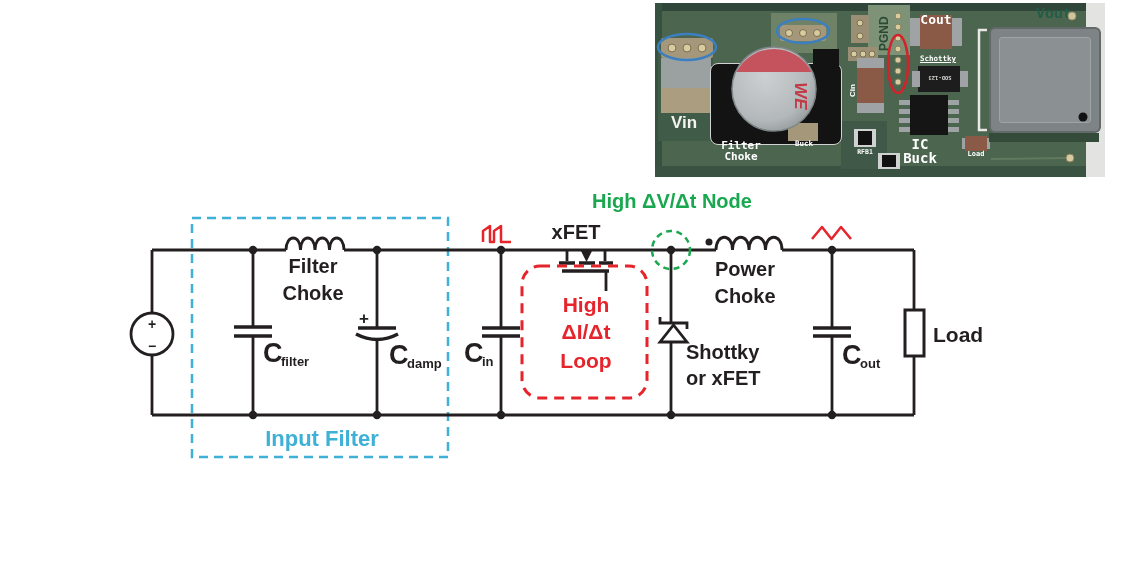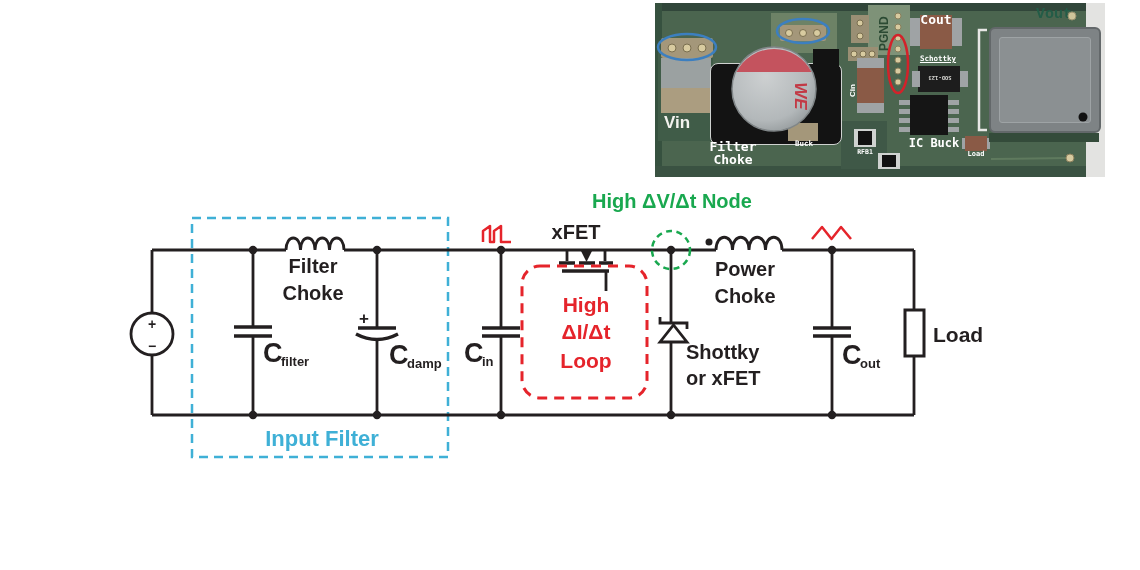--- a/index.html
+++ b/index.html
@@ -43,27 +43,27 @@
   #pcb .cboot-g2{left:330px;top:135px;width:5px;height:11px;background:#9fa3a5;}
   #pcb .rfb1-pad{left:199px;top:126px;width:22px;height:18px;background:#cfd2d0;}
   #pcb .rfb1-blk{left:203px;top:128px;width:14px;height:14px;background:#111;}
   #pcb .rfb2-pad{left:223px;top:150px;width:22px;height:16px;background:#cfd2d0;}
   #pcb .rfb2-blk{left:227px;top:152px;width:14px;height:12px;background:#111;}
   #pcb .module{left:334px;top:24px;width:112px;height:106px;background:#7e8385;border:2px solid #63686a;border-radius:6px;box-sizing:border-box;z-index:3;}
   #pcb .module-inner{left:8px;top:8px;width:92px;height:86px;background:#8b9092;border:1.5px solid #9ea3a5;border-radius:3px;box-sizing:border-box;}
   #pcb .module-strip{left:334px;top:130px;width:110px;height:9px;background:#344b3a;}
   .silk{color:#ffffff;font-family:"DejaVu Sans Mono",monospace;font-weight:bold;
         text-align:center;line-height:1;}
-  #pcb .lab-vin{left:9px;top:111px;width:40px;font-size:17px;text-align:left;color:#f2f2ee;font-family:"Liberation Sans",sans-serif;font-weight:bold;}
-  #pcb .lab-fc{left:40px;top:137px;width:76px;font-size:13px;}
+  #pcb .lab-vin{left:9px;top:111px;width:40px;font-size:17px;text-align:center;color:#f2f2ee;font-family:"Liberation Sans",sans-serif;font-weight:bold;}
+  #pcb .lab-fc{left:48px;top:137px;width:76px;font-size:11px;}
   #pcb .lab-cdamp{left:128px;top:137px;width:42px;font-size:7.5px;}
   #pcb .lab-cout{left:258px;top:10px;width:46px;font-size:13px;}
   #pcb .lab-schottky{left:256px;top:52px;width:54px;font-size:7.5px;text-decoration:underline;}
   #pcb .lab-sod{left:266px;top:71px;width:38px;font-size:5.5px;transform:rotate(180deg);color:#d8d8d4;}
-  #pcb .lab-icbuck{left:250px;top:134px;width:58px;font-size:12px;}
+  #pcb .lab-icbuck{left:236px;top:134px;width:58px;font-size:14px;}
   #pcb .lab-cboot{left:303px;top:148px;width:36px;font-size:7px;}
   #pcb .lab-rfb1{left:195px;top:146px;width:30px;font-size:6.5px;}
   #pcb .lab-rfb2{left:220px;top:176px;width:30px;font-size:6.5px;}
   #pcb .lab-vout{left:369px;top:4px;width:46px;font-size:15px;color:#235c47;text-align:left;
                  font-family:Liberation Mono, monospace;font-weight:bold;z-index:4;margin-left:12px;}
   #pcb-overlay{left:0;top:0;z-index:5;}
 </style>
 </head>
 <body>
 

